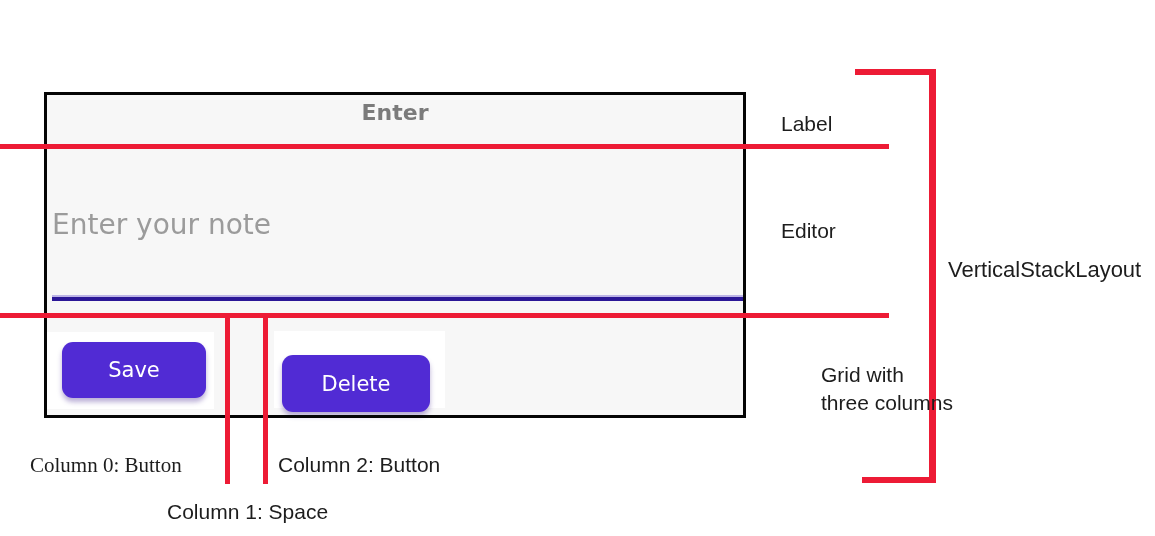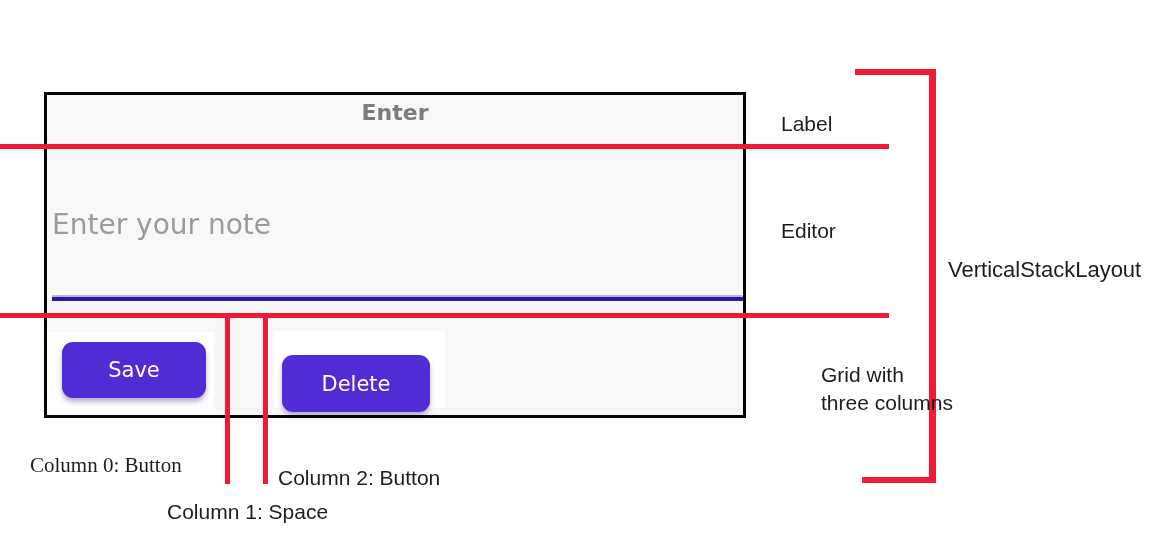--- a/index.html
+++ b/index.html
@@ -110,21 +110,21 @@
     color: #1d1d1d;
     white-space: pre-line;
     z-index: 6;
     line-height: 28px;
   }
   .ann-label  { left: 781px; top: 110px; }
   .ann-editor { left: 781px; top: 217px; }
   .ann-grid   { left: 779px; top: 361px; margin-left: 42px; }
   .ann-vsl    { left: 948px; top: 256px; font-size: 22px; }
   .ann-col0   { left: 30px;  top: 451px; font-family: Liberation Serif, serif; }
-  .ann-col2   { left: 278px; top: 464px; }
+  .ann-col2   { left: 278px; top: 451px; }
   .ann-col1   { left: 167px; top: 498px; }
 </style>
 </head>
 <body>
 
 <div class="abs frame-bg"></div>
 <div class="abs app-title">Enter</div>
 <textarea class="abs note-editor" placeholder="Enter your note" style=""></textarea>
 <div class="abs editor-underline"></div>
 <div class="abs btn-patch save-patch"></div>

